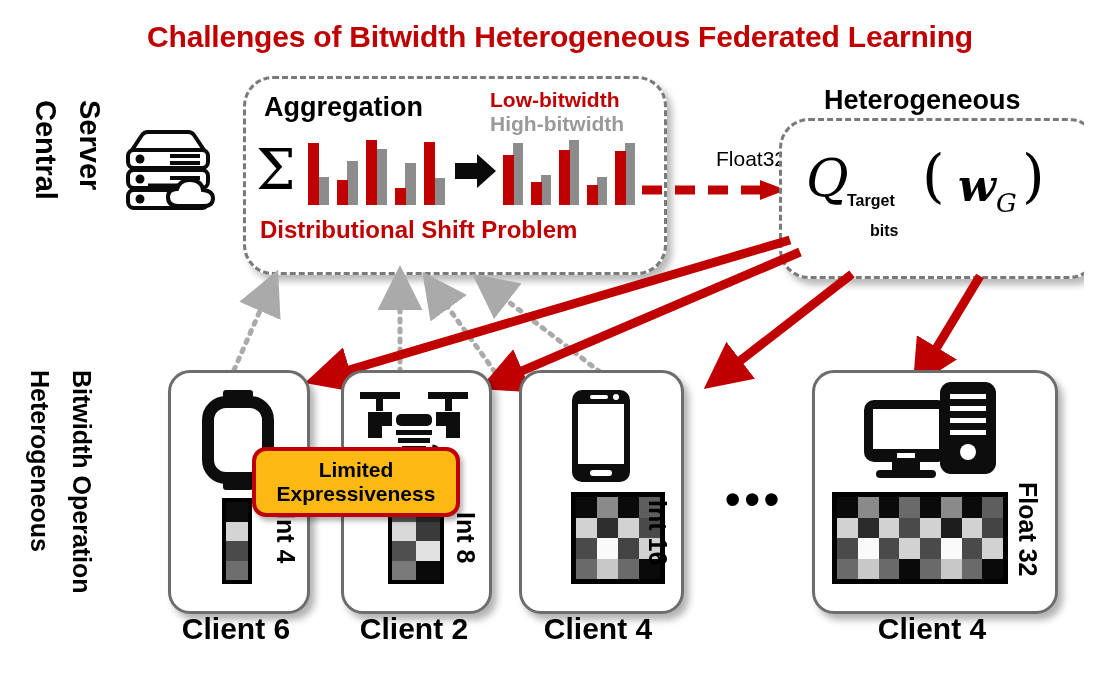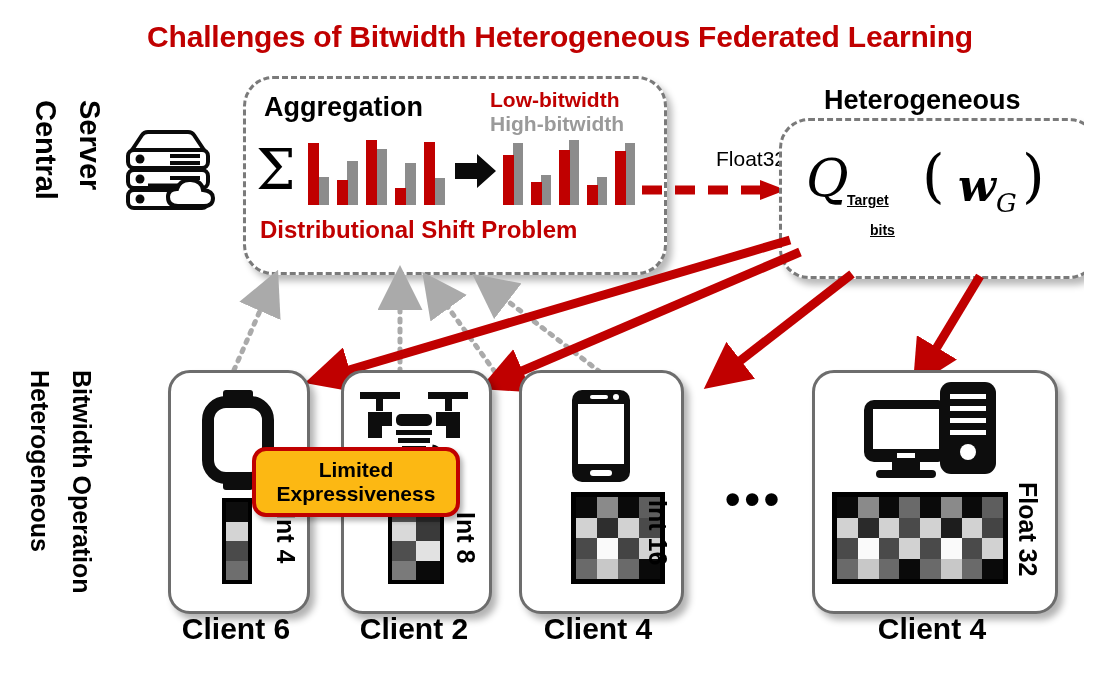--- a/index.html
+++ b/index.html
@@ -49,21 +49,21 @@
 
   #aggr-label{font-weight:bold;font-size:27px;color:#000;}
   #dsp{color:#C00000;font-weight:bold;font-size:24px;white-space:nowrap;}
   #sigma{font-family:"DejaVu Serif",serif;font-size:56px;color:#000;line-height:1;}
   #float32{font-size:21px;color:#000;white-space:nowrap;}
   #quant-title{font-weight:bold;font-size:27px;color:#000;white-space:nowrap;}
 
   
   #formula{font-family:"DejaVu Serif",serif;color:#000;white-space:nowrap;}
   #formula .q{font-size:52px;font-style:italic;}
-  #formula .sub{font-size:14px;font-weight:bold;font-family:"Liberation Sans",sans-serif;font-style:normal;text-decoration:underline;}
+  #formula .sub{font-size:16px;font-weight:bold;font-family:"Liberation Sans",sans-serif;font-style:normal;}
   #formula .paren{font-size:58px;}
   #formula .w{font-size:44px;font-style:italic;font-weight:bold;}
   #formula .wsub{font-size:26px;font-style:italic;}
 
   
   #badge{
     background:#FCB813;border:4px solid #C00000;border-radius:14px;
     box-shadow:3px 4px 5px rgba(0,0,0,.30);
     text-align:center;color:#000;font-weight:bold;font-size:21px;line-height:1.12;
     display:flex;flex-direction:column;justify-content:center;

